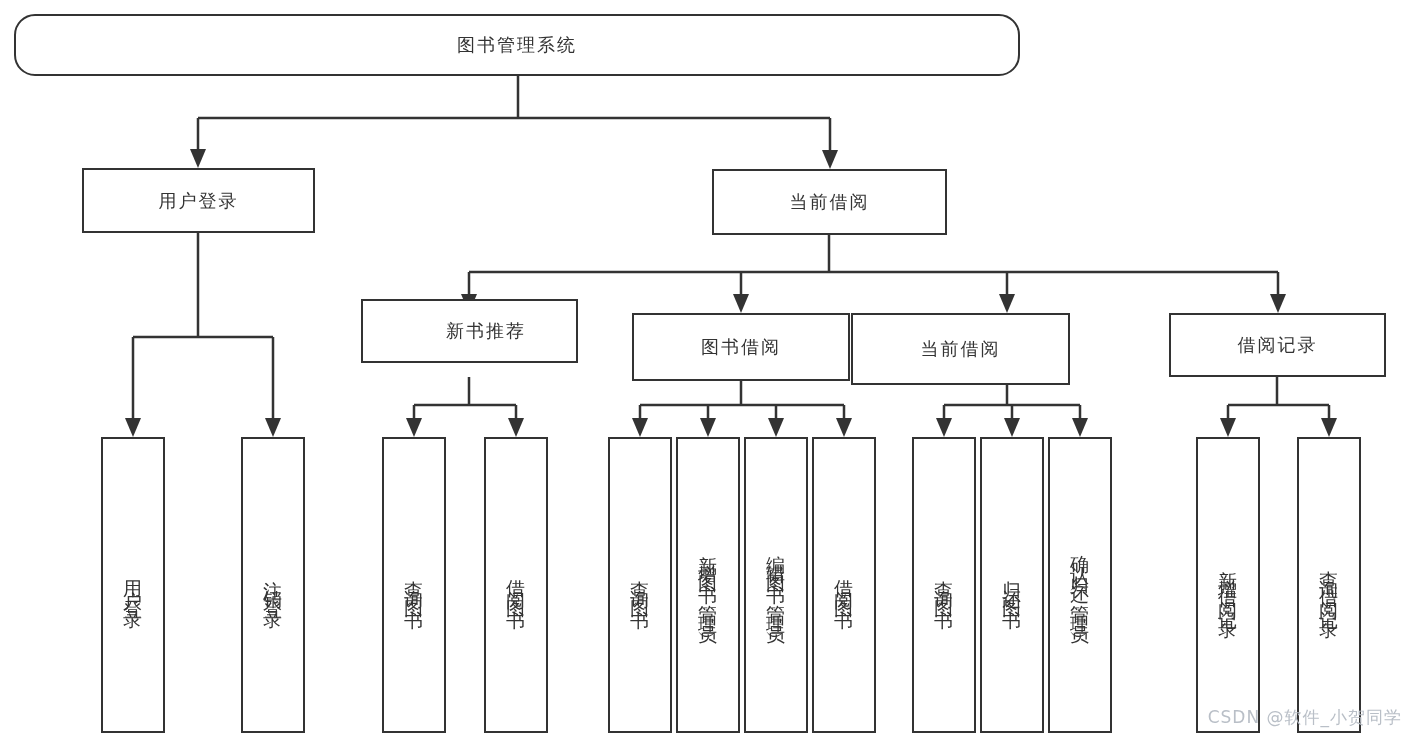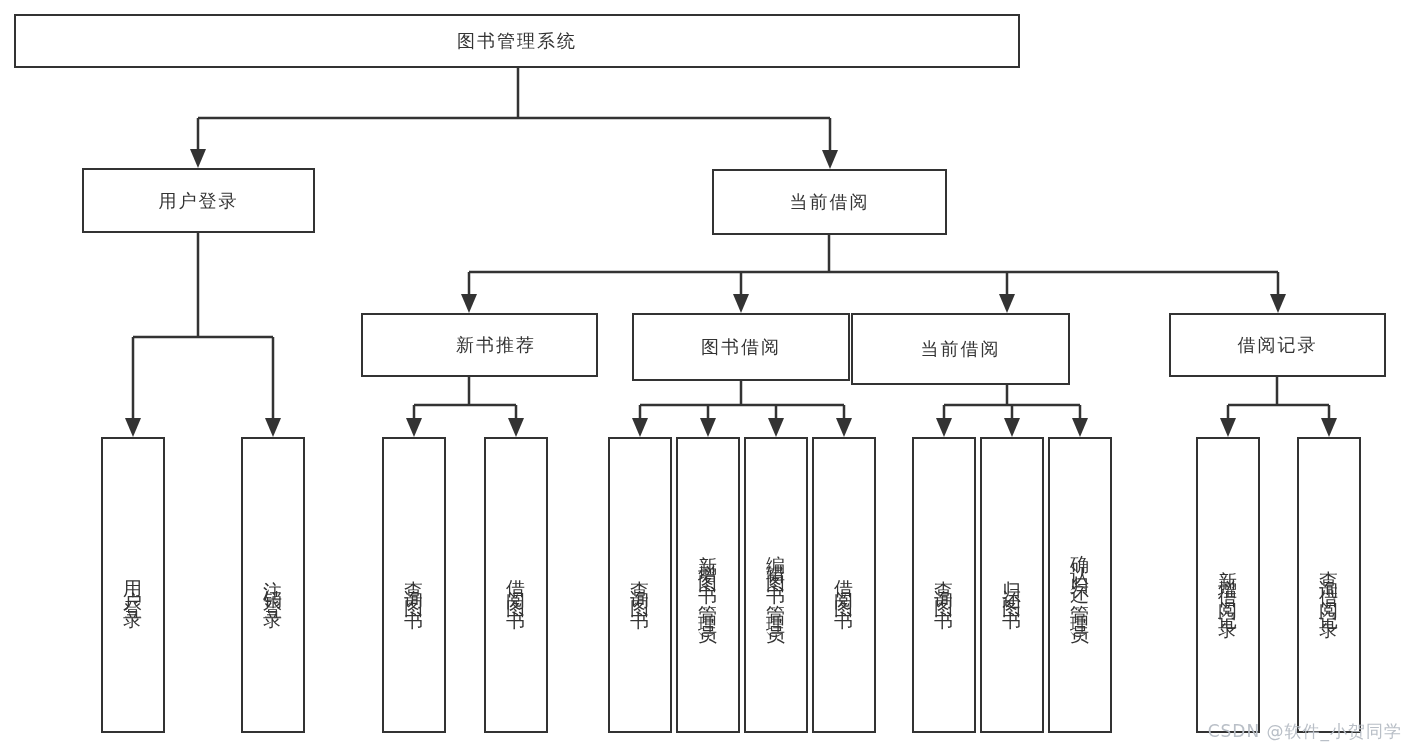--- a/index.html
+++ b/index.html
@@ -44,21 +44,21 @@
     align-items: center;
     justify-content: center;
     writing-mode: vertical-rl;
     font-size: 19px;
     letter-spacing: 10px;
     line-height: 1;
   }
   .watermark {
     position: absolute;
     right: 3px;
-    bottom: 4px;
+    bottom: 18px;
     font-size: 17px;
     color: #b9bfc7;
     letter-spacing: 1px;
     white-space: nowrap;
   }
 </style>
 </head>
 <body>
 
 <div class="canvas">
@@ -96,26 +96,26 @@
       <path d="M768,418 L784,418 L776,437 Z"></path>
       <path d="M836,418 L852,418 L844,437 Z"></path>
       <path d="M936,418 L952,418 L944,437 Z"></path>
       <path d="M1004,418 L1020,418 L1012,437 Z"></path>
       <path d="M1072,418 L1088,418 L1080,437 Z"></path>
       <path d="M1220,418 L1236,418 L1228,437 Z"></path>
       <path d="M1321,418 L1337,418 L1329,437 Z"></path>
     </g>
   </svg>
 
-  <div class="node root" style="left:14px; top:14px; width:1006px; height:54px;">图书管理系统</div>
+  <div class="node root" style="left:14px; top:14px; width:1006px; height:62px;border-radius:21px;">图书管理系统</div>
 
   <div class="node" style="left:82px; top:168px; width:233px; height:65px;">用户登录</div>
   <div class="node" style="left:712px; top:169px; width:235px; height:66px;">当前借阅</div>
 
-  <div class="node" style="left:361px; top:313px; width:237px; height:64px;padding-left:33px;">新书推荐</div>
+  <div class="node" style="left:361px; top:299px; width:217px; height:64px;padding-left:33px;">新书推荐</div>
   <div class="node" style="left:632px; top:313px; width:218px; height:68px;">图书借阅</div>
   <div class="node" style="left:851px; top:313px; width:219px; height:72px;">当前借阅</div>
   <div class="node" style="left:1169px; top:313px; width:217px; height:64px;">借阅记录</div>
 
   <div class="leaf" style="left:101px;">用户登录</div>
   <div class="leaf" style="left:241px;">注销登录</div>
 
   <div class="leaf" style="left:382px;">查询图书</div>
   <div class="leaf" style="left:484px;">借阅图书</div>
 

